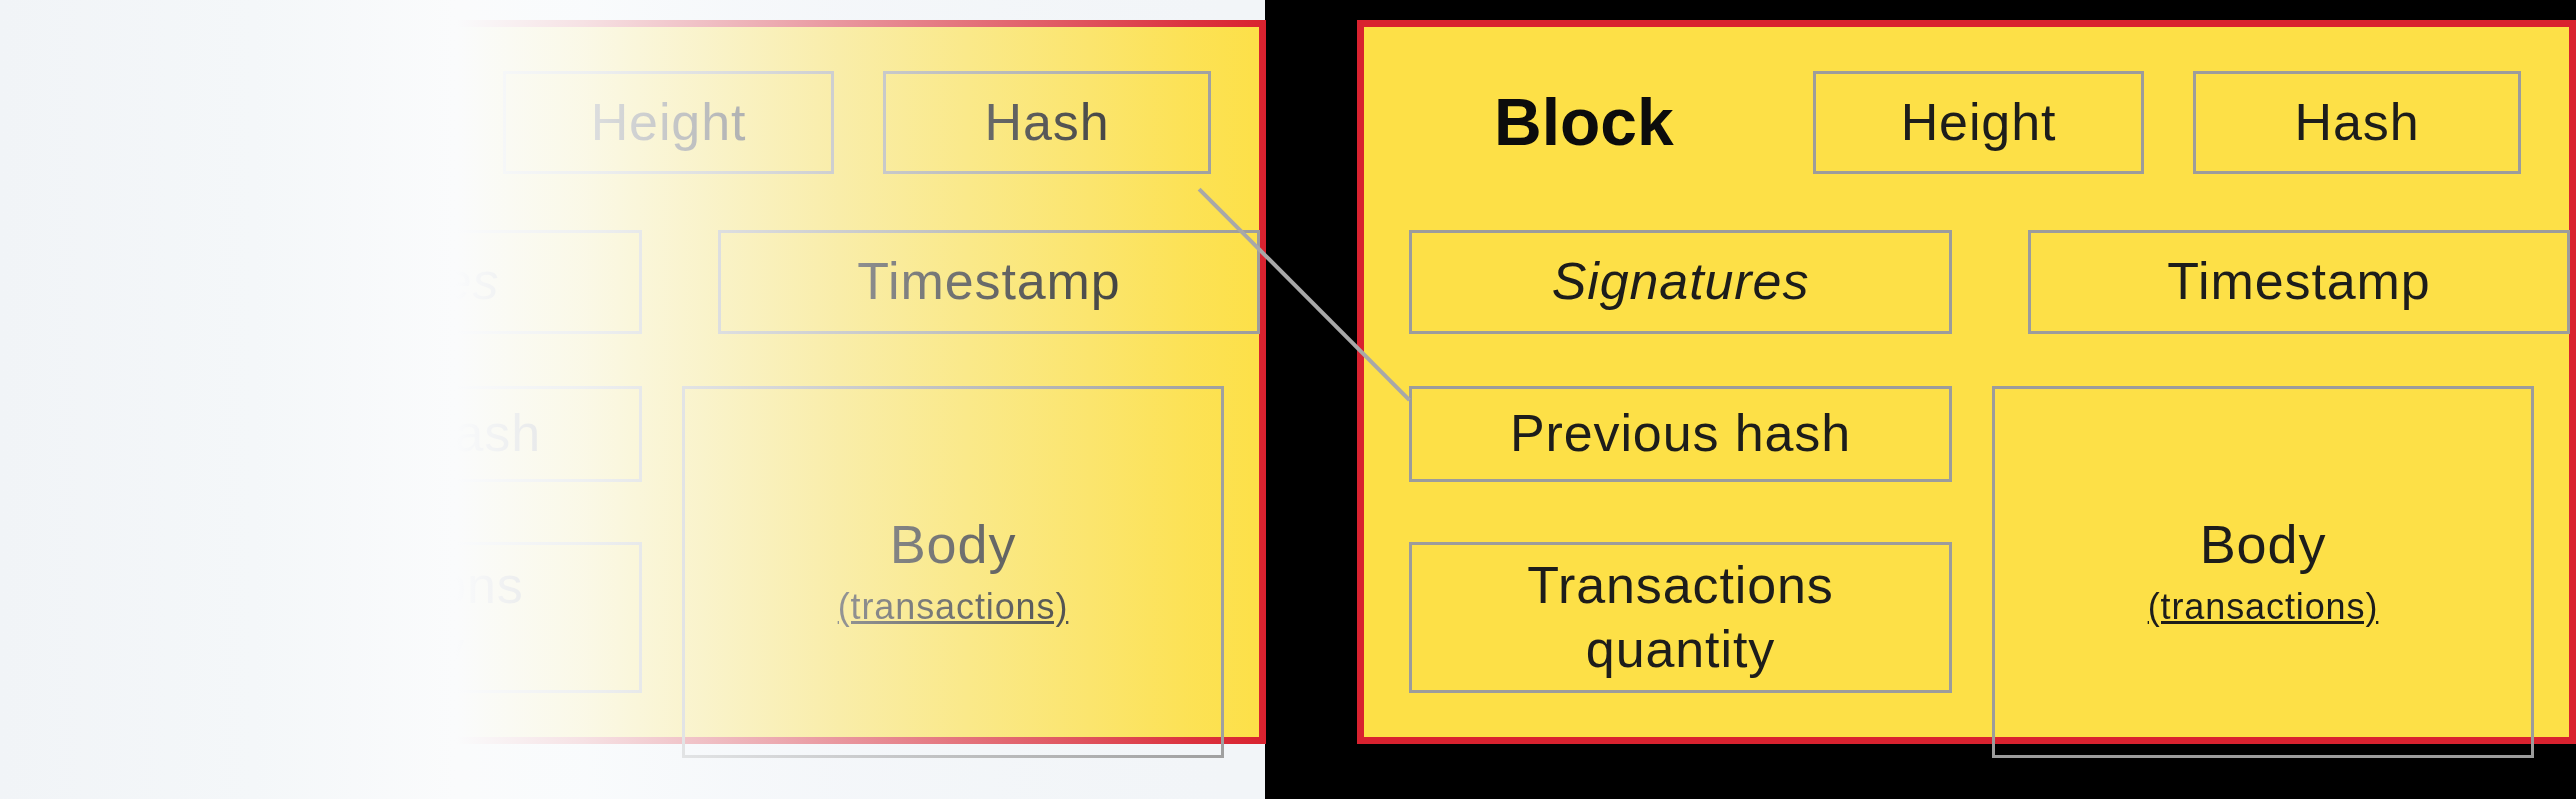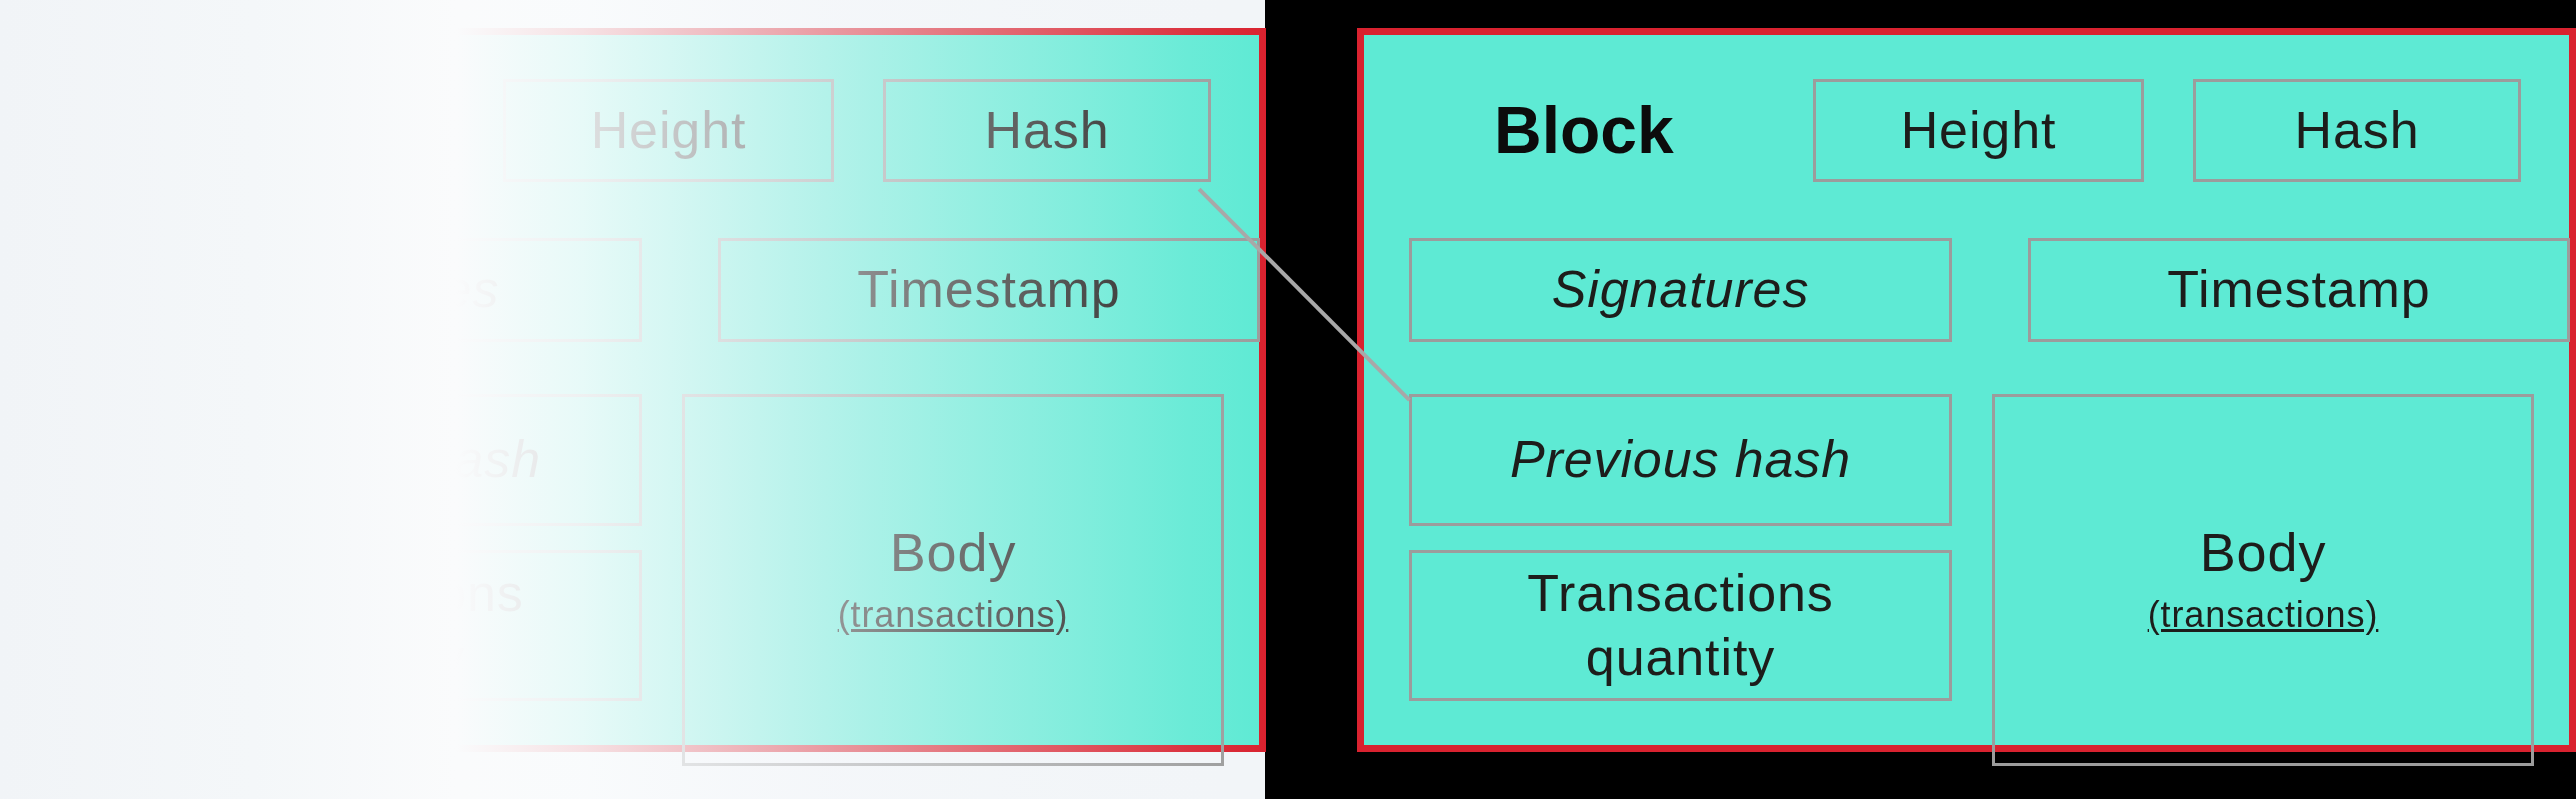--- a/index.html
+++ b/index.html
@@ -21,26 +21,26 @@
     left: 1265px;
     top: 0;
     width: 1311px;
     height: 800px;
     background: #000000;
   }
 
   
   .block {
     position: absolute;
-    top: 28px;
+    top: 20px;
     width: 1219px;
     height: 724px;
     box-sizing: border-box;
     border: 7px solid #d9222f;
-    background: #5eead4;
+    background: #fde047;
   }
   .block-left  { left: 47px; }
   .block-right { left: 1357px; }
 
   .block-title {
     position: absolute;
     left: 130px;
     top: 62px;
     font-size: 66px;
     line-height: 1;
@@ -61,21 +61,21 @@
     color: #1d1d1b;
     font-size: 52px;
     line-height: 1.22;
     letter-spacing: 0.9px;
     font-weight: 400;
   }
   .b-height    { left: 449px; top: 44px;  width: 331px; height: 103px; }
   .b-hash      { left: 829px; top: 44px;  width: 328px; height: 103px; }
   .b-signatures{ left: 45px;  top: 203px; width: 543px; height: 104px; font-style: italic; }
   .b-timestamp { left: 628px; top: 203px; width: 542px; height: 104px; margin-left: 36px; }
-  .b-prevhash  { left: 45px;  top: 359px; width: 543px; height: 132px; font-style: italic; }
+  .b-prevhash  { left: 45px;  top: 359px; width: 543px; height: 96px; }
   .b-body      { left: 628px; top: 359px; width: 542px; height: 372px; }
   .b-txq       { left: 45px;  top: 515px; width: 543px; height: 151px; }
 
   .body-main { font-size: 54px; line-height: 1.05; }
   .body-note { font-size: 36px; line-height: 1.15; margin-top: 13px; text-decoration: underline; }
 
   
   .fade-overlay {
     position: absolute;
     left: 0;

